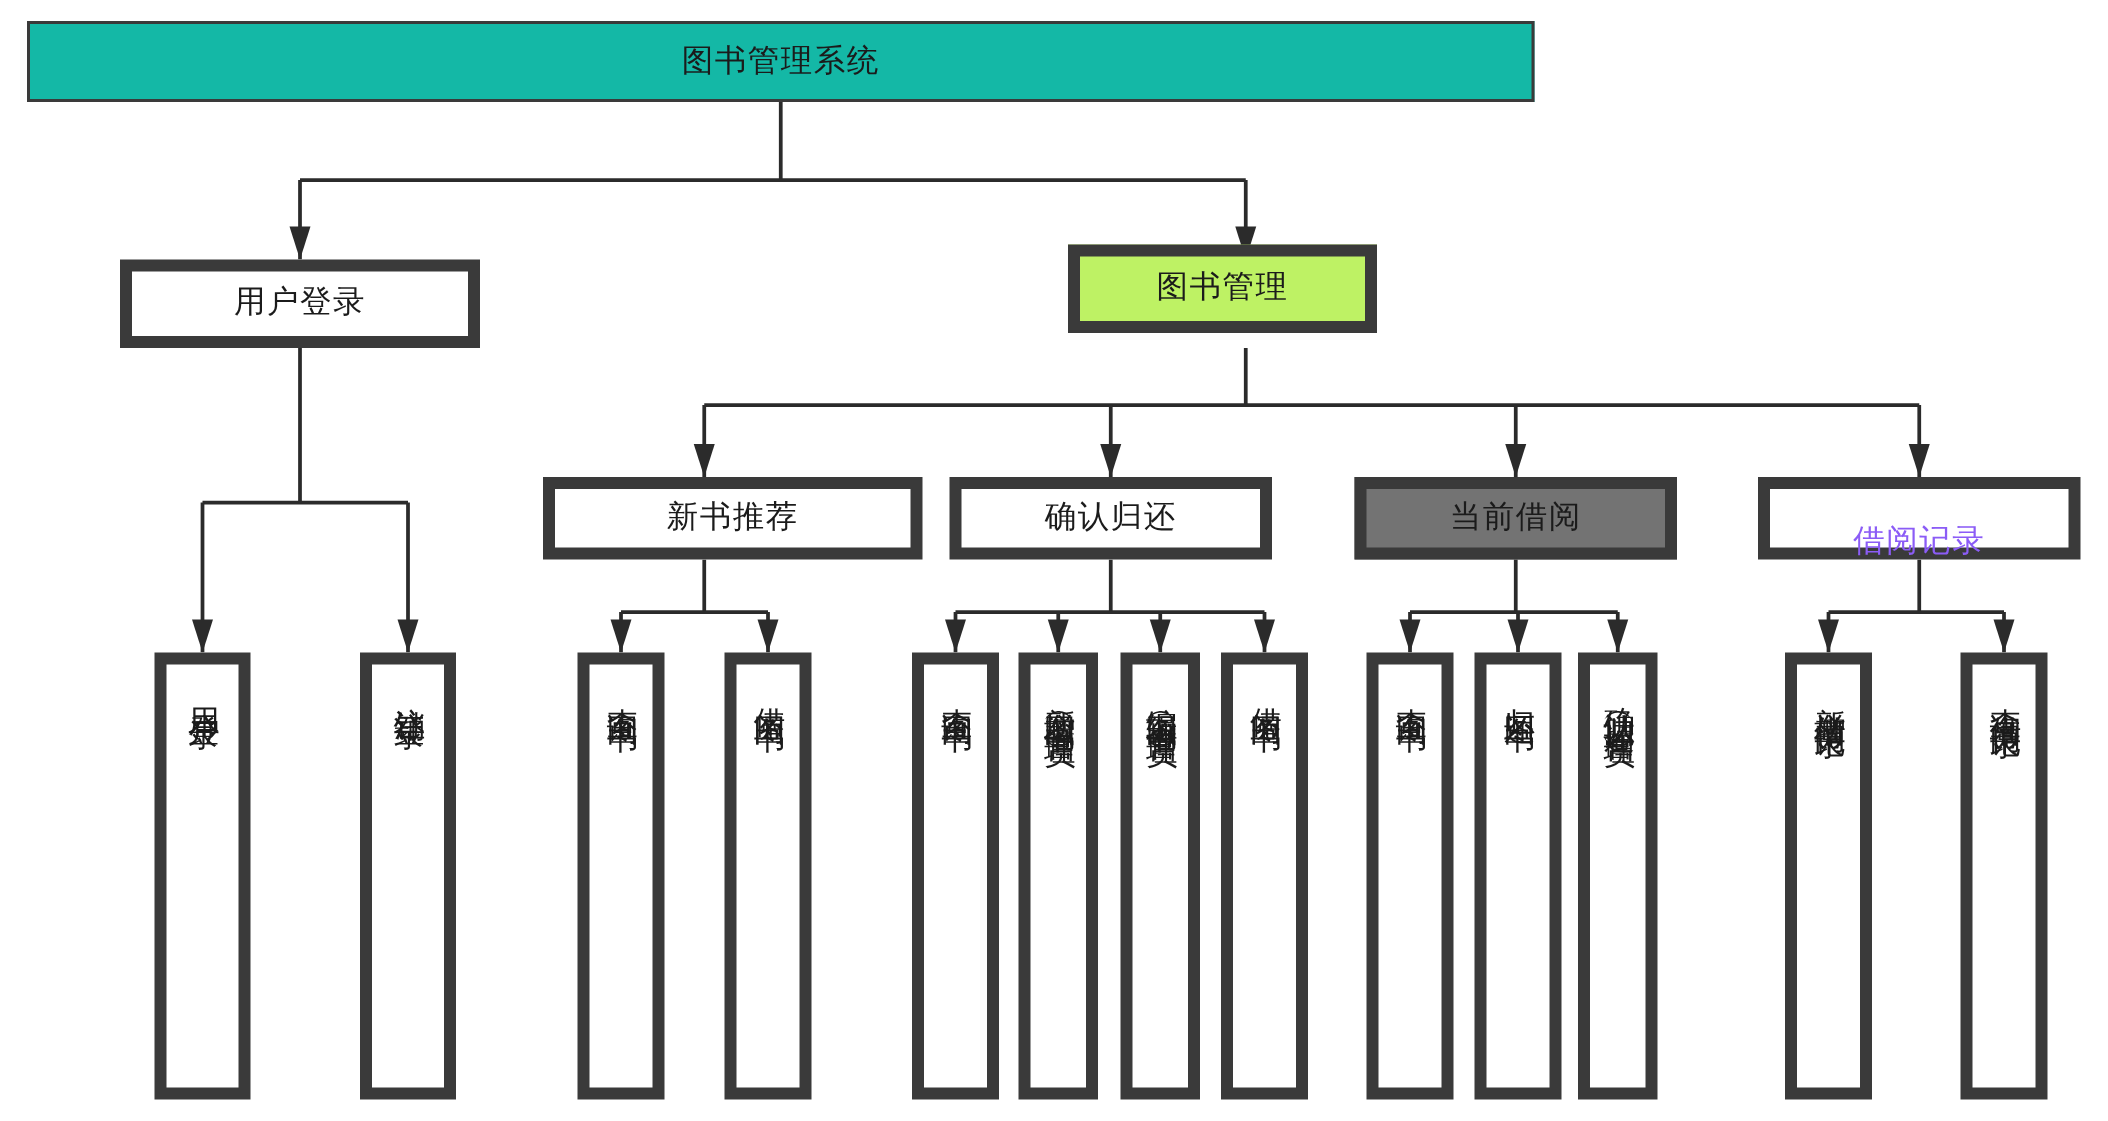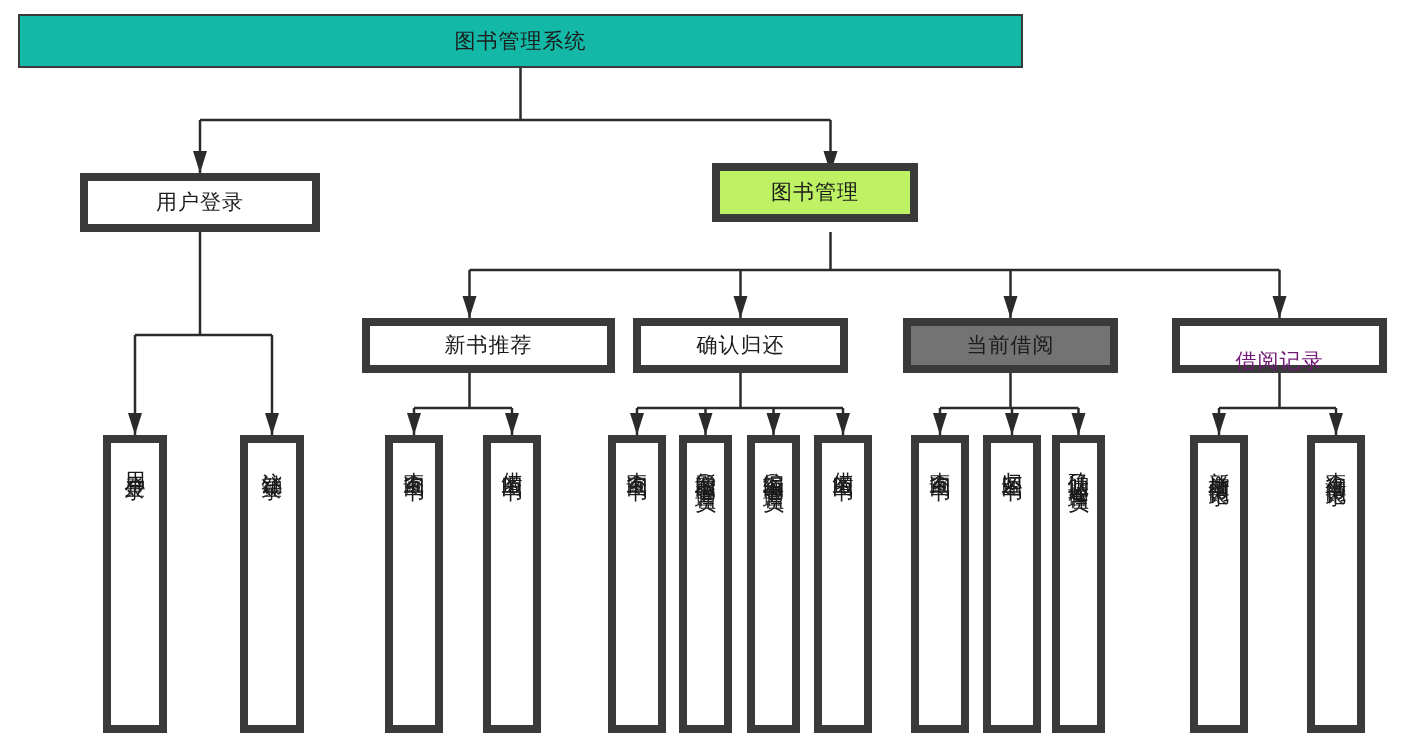--- a/index.html
+++ b/index.html
@@ -95,21 +95,21 @@
       <div class="node level2" style="left: 362px; top: 318px; width: 253px; height: 55px; border-color: rgb(58, 58, 58); background: rgb(255, 255, 255);">
         <span class="node-label" style="color: rgb(27, 27, 27);">新书推荐</span>
       </div>
       <div class="node level2" style="left: 633px; top: 318px; width: 215px; height: 55px; border-color: rgb(58, 58, 58); background: rgb(255, 255, 255);">
         <span class="node-label" style="color: rgb(27, 27, 27);">确认归还</span>
       </div>
       <div class="node level2" style="left: 903px; top: 318px; width: 215px; height: 55px; border-color: rgb(58, 58, 58); background: #737373;">
         <span class="node-label" style="color: rgb(27, 27, 27);">当前借阅</span>
       </div>
       <div class="node level2" style="left: 1172px; top: 318px; width: 215px; height: 55px; border-color: rgb(58, 58, 58); background: rgb(255, 255, 255);">
-        <span class="node-label" style="color: #701a75; margin-top: 32px;">借阅记录</span>
+        <span class="node-label" style="color: #8b5cf6; margin-top: 32px;">借阅记录</span>
       </div>
       <div class="node level3 leaf" style="left: 103px; top: 435px; width: 64px; height: 298px; border-color: rgb(58, 58, 58); background: rgb(255, 255, 255);">
         <span class="node-label" style="color: rgb(27, 27, 27);">用户登录</span>
       </div>
       <div class="node level3 leaf" style="left: 240px; top: 435px; width: 64px; height: 298px; border-color: rgb(58, 58, 58); background: rgb(255, 255, 255);">
         <span class="node-label" style="color: rgb(27, 27, 27);">注销登录</span>
       </div>
       <div class="node level3 leaf" style="left: 385px; top: 435px; width: 58px; height: 298px; border-color: rgb(58, 58, 58); background: rgb(255, 255, 255);">
         <span class="node-label" style="color: rgb(27, 27, 27);">查询图书</span>
       </div>

